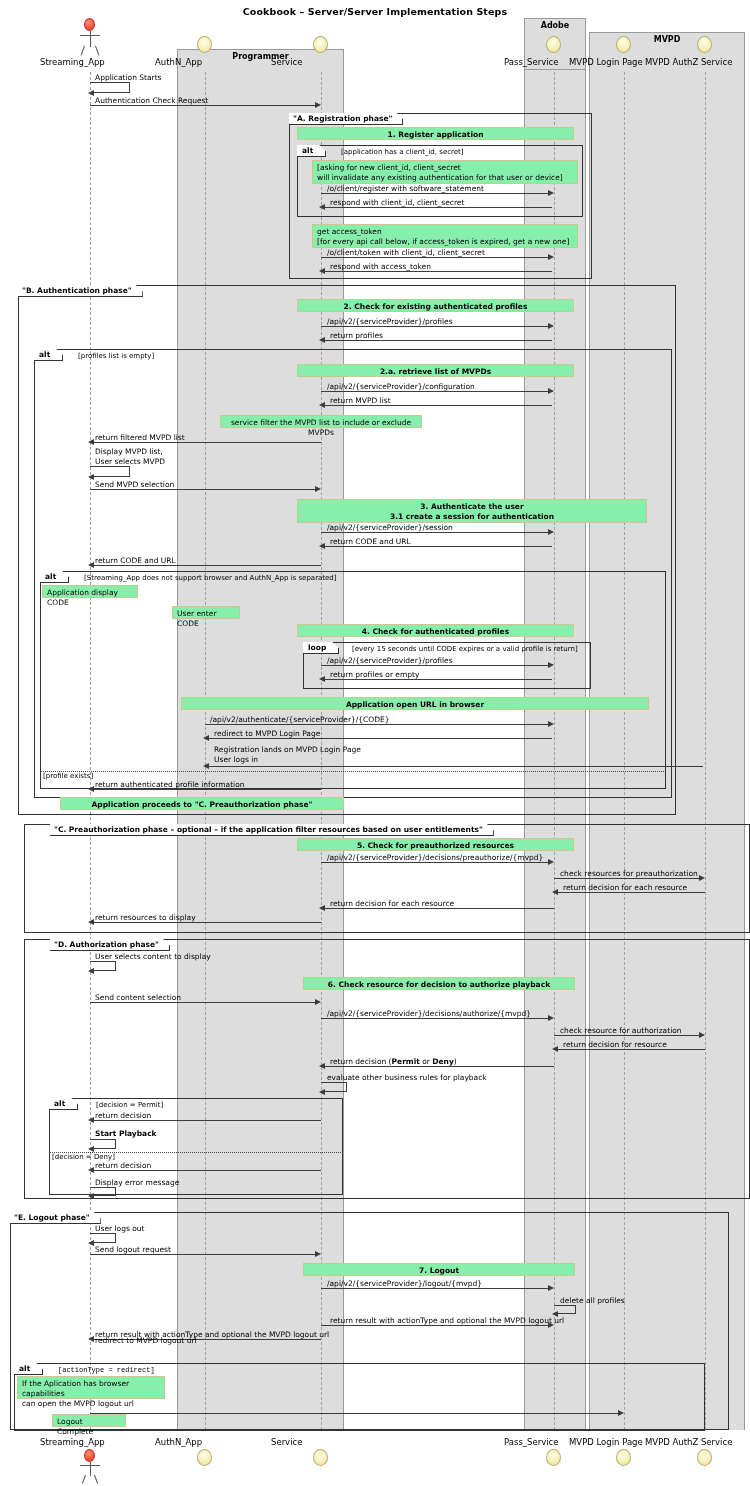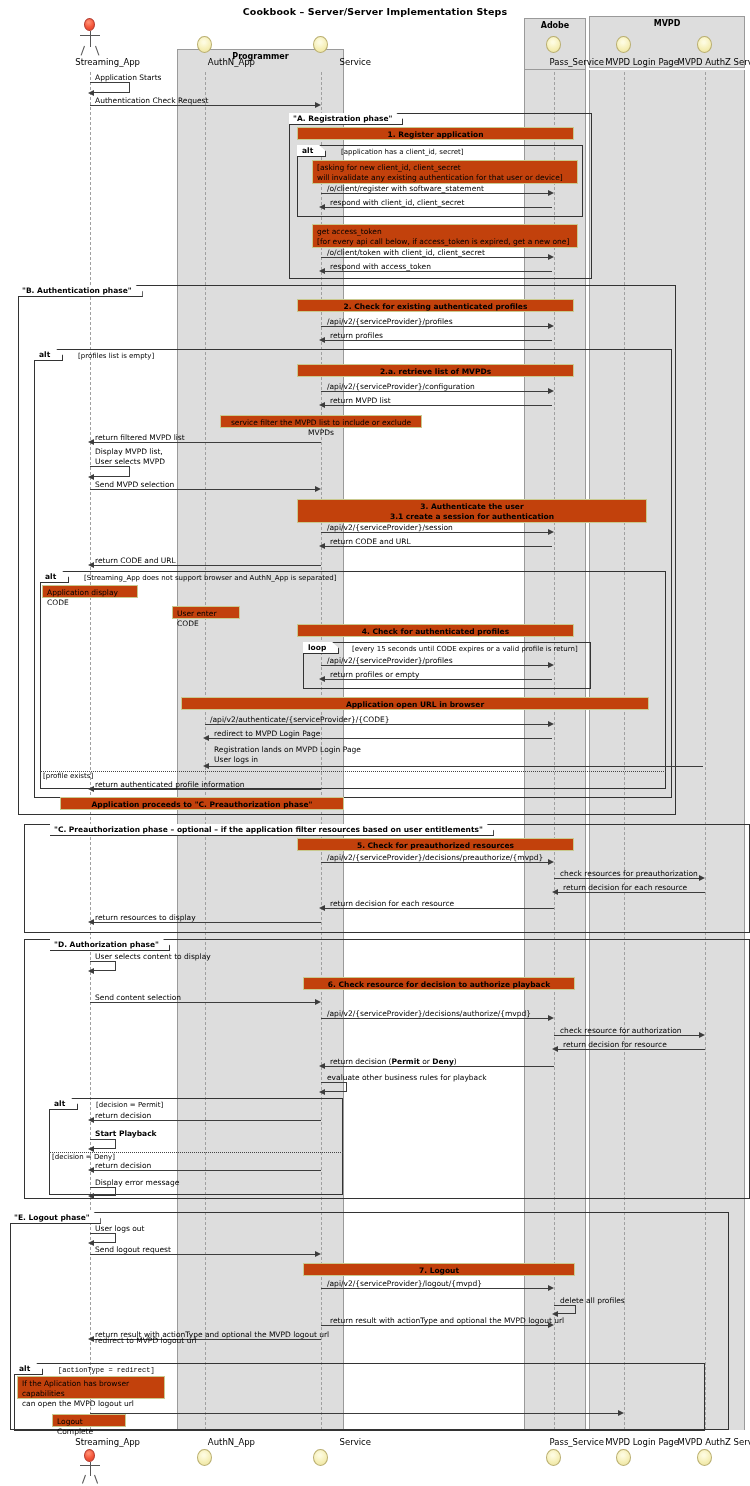--- a/index.html
+++ b/index.html
@@ -10,21 +10,21 @@
          font-size:9.5px;font-weight:bold;color:#000;letter-spacing:.1px;}
 
   
   .groupbox{position:absolute;background:#dddddd;border:1px solid #9a9a9a;box-sizing:border-box;}
   .grouplabel{position:absolute;width:100%;text-align:center;top:2px;font-size:8px;font-weight:bold;color:#000;}
 
   
   .lifeline{position:absolute;width:0;border-left:1px dashed #a0a0a0;top:72px;}
 
   
-  .pname{position:absolute;text-align:right;font-size:8.5px;color:#000;white-space:nowrap;}
+  .pname{position:absolute;text-align:left;font-size:8.5px;color:#000;white-space:nowrap;}
   .pcircle{position:absolute;width:15px;height:17px;border-radius:50%;
            background:radial-gradient(circle at 45% 35%,#fdfbe0 10%,#f5eeb4 60%,#e8dfa0 100%);
            border:1px solid #b9ae6e;box-sizing:border-box;}
   .actorfig{position:absolute;}
   .actorhead{position:absolute;width:11px;height:13px;border-radius:50%;
              background:radial-gradient(circle at 40% 30%,#ff8e72 5%,#f4563a 55%,#d8412b 100%);
              border:1px solid #b3362a;box-sizing:border-box;}
   .aline{position:absolute;background:#555;}
 
   
@@ -36,21 +36,21 @@
   .ftab{position:absolute;border:1.2px solid #333;border-top:none;border-left:none;
         background:#fff;box-sizing:border-box;font-size:7.5px;font-weight:bold;
         padding:1px 10px 1px 4px;color:#000;white-space:nowrap;
         clip-path:polygon(0 0,calc(100% - 7px) 0,100% 55%,100% 100%,0 100%);}
   .ftab.plain{font-weight:bold;}
   .fcond{position:absolute;font-size:7px;color:#000;white-space:nowrap;font-weight:normal;}
   .divider{position:absolute;border-top:1px dotted #444;}
   .elsecond{position:absolute;font-size:7px;color:#000;white-space:nowrap;background:transparent;}
 
   
-  .note{position:absolute;background:#c2410c;border:1px solid #c9c98f;box-sizing:border-box;
+  .note{position:absolute;background:#86efac;border:1px solid #c9c98f;box-sizing:border-box;
         font-size:7.5px;color:#000;padding:2px 4px;line-height:1.35;}
   .note.center{text-align:center;font-weight:bold;}
   .note.left{text-align:left;}
 
   
   .msgline{position:absolute;height:0;border-top:1px solid #3c3c3c;}
   .msglabel{position:absolute;font-size:7.5px;color:#000;white-space:nowrap;}
   .msglabel b{font-weight:bold;}
   .arrowR{position:absolute;width:0;height:0;border-top:3.2px solid transparent;
           border-bottom:3.2px solid transparent;border-left:6px solid #3c3c3c;}
@@ -70,21 +70,21 @@
   <div class="groupbox" style="left:177px;top:18px;width:167px;height:52px;margin-top:31px;">
     <div class="grouplabel">Programmer</div>
   </div>
   <div class="shadeband" style="left:177px;top:70px;width:167px;height:1360px;border-left:1px solid #9a9a9a;border-right:1px solid #9a9a9a;box-sizing:border-box;"></div>
 
   <div class="groupbox" style="left:524px;top:18px;width:62px;height:52px;">
     <div class="grouplabel">Adobe</div>
   </div>
   <div class="shadeband" style="left:524px;top:70px;width:62px;height:1360px;border-left:1px solid #9a9a9a;border-right:1px solid #9a9a9a;box-sizing:border-box;"></div>
 
-  <div class="groupbox" style="left:589px;top:16px;width:156px;height:52px;">
+  <div class="groupbox" style="left:589px;top:32px;width:156px;height:52px;">
     <div class="grouplabel">MVPD</div>
   </div>
   <div class="shadeband" style="left:589px;top:70px;width:156px;height:1360px;border-left:1px solid #9a9a9a;border-right:1px solid #9a9a9a;box-sizing:border-box;"></div>
 
   <div class="lifeline" style="left:90px;top:72px;height:1358px;"></div>
   <div class="lifeline" style="left:205px;top:72px;height:1358px;"></div>
   <div class="lifeline" style="left:321px;top:72px;height:1358px;"></div>
   <div class="lifeline" style="left:554px;top:72px;height:1358px;"></div>
   <div class="lifeline" style="left:624px;top:72px;height:1358px;"></div>
   <div class="lifeline" style="left:705px;top:72px;height:1358px;"></div>

